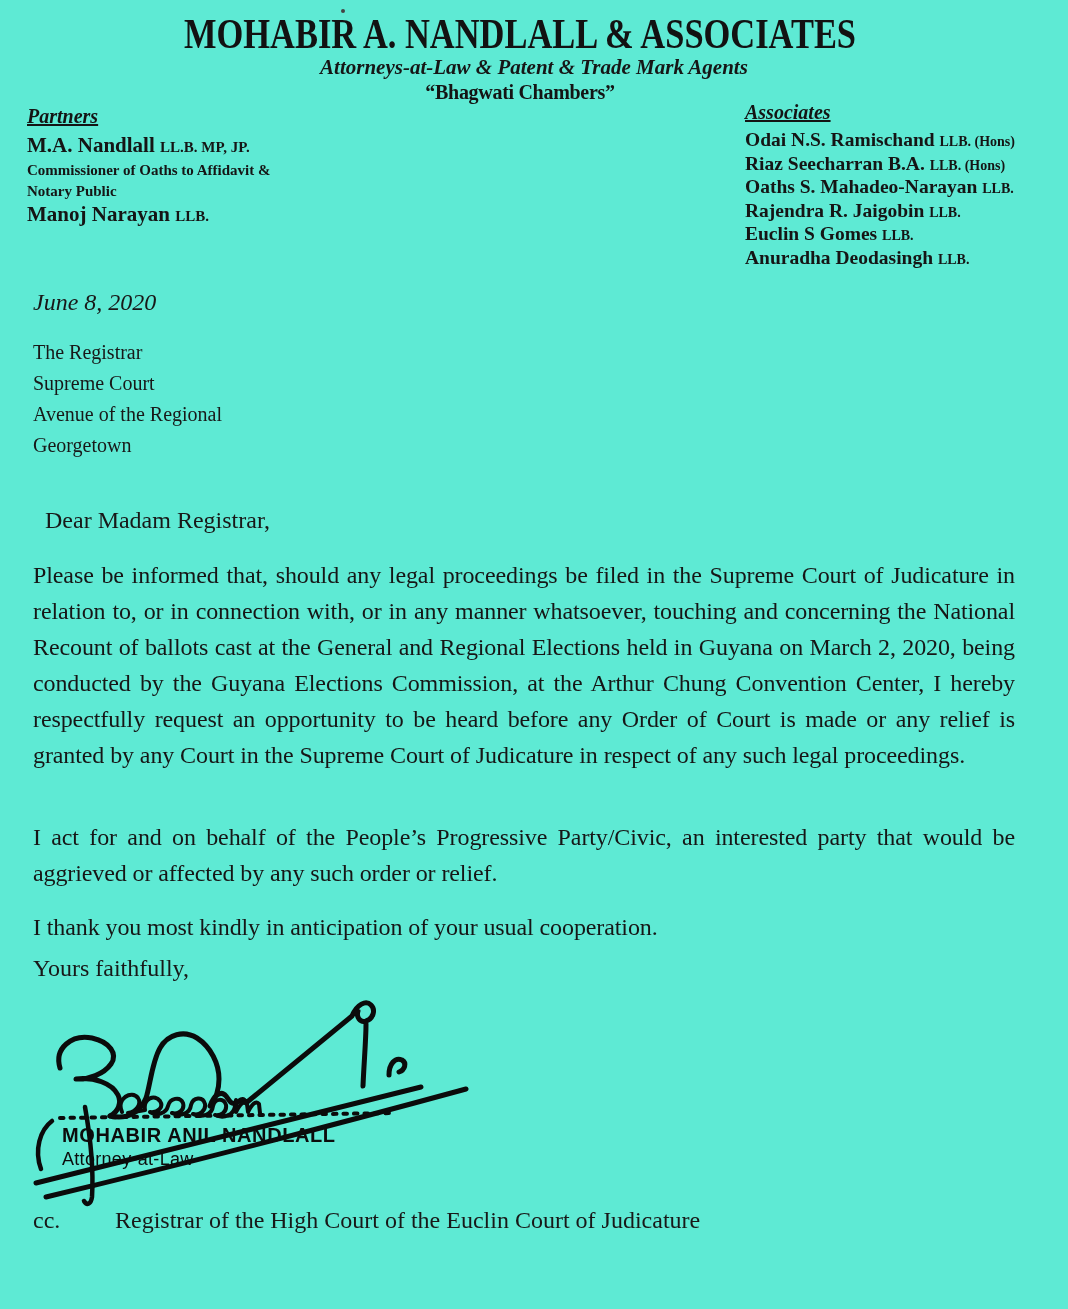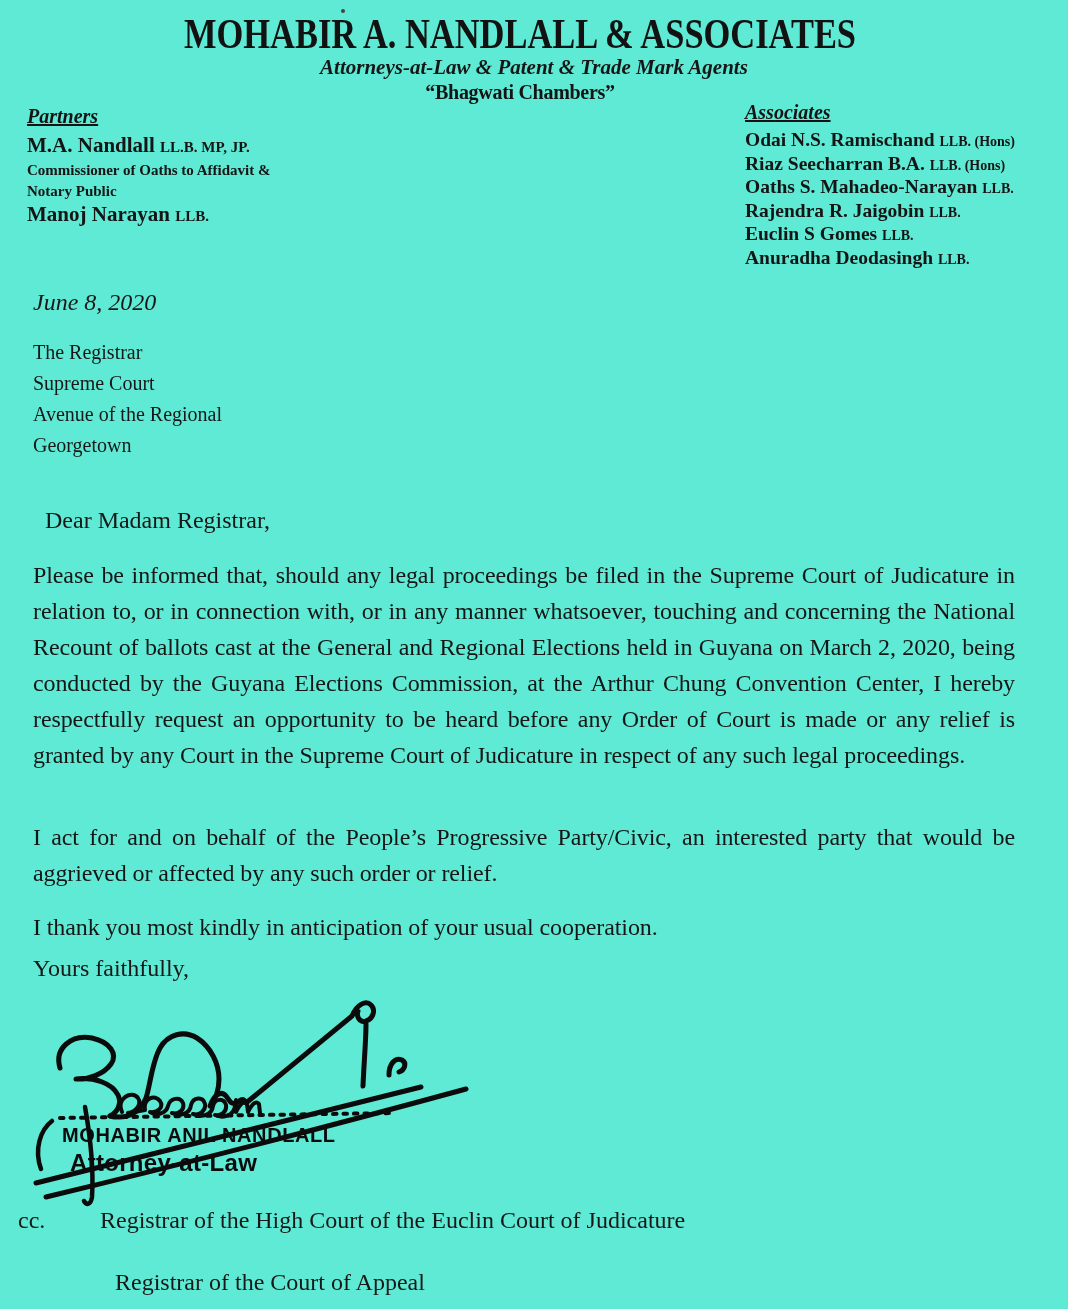--- a/index.html
+++ b/index.html
@@ -71,27 +71,26 @@
   .signature-svg{position:absolute;left:28px;top:985px;}
   .sig-name{
     position:absolute;left:62px;top:1124px;
     font-family:"Liberation Sans","DejaVu Sans",sans-serif;
     font-size:20px;font-weight:700;letter-spacing:0.6px;color:#0c0c0c;
     white-space:nowrap;
   }
   .sig-title{
     position:absolute;left:62px;top:1149px;
     font-family:"Liberation Sans","DejaVu Sans",sans-serif;
-    font-size:24px;font-weight:700;letter-spacing:0.3px;color:#0c0c0c;
-    white-space:nowrap;
-    margin-left:8px;
-  }
-
-  
-  .cc-row{position:absolute;left:18px;top:1207px;font-size:24px;display:flex;align-items:center;}
+    font-size:18px;font-weight:400;letter-spacing:0.3px;color:#0c0c0c;
+    white-space:nowrap;
+  }
+
+  
+  .cc-row{position:absolute;left:33px;top:1207px;font-size:24px;display:flex;align-items:center;}
   .cc-label{width:82px;flex:0 0 82px;}
   .cc-line2{position:absolute;left:115px;top:1269px;font-size:24px;}
 </style>
 </head>
 <body>
 
 <div class="page">
 
   <div class="artifact-dot"></div>
 
@@ -199,15 +198,14 @@
          L 248 1112 C 252 1104, 256 1100, 259 1104 L 260 1113"></path>
   </svg>
 
   <div class="sig-name">MOHABIR ANIL NANDLALL</div>
   <div class="sig-title">Attorney-at-Law</div>
 
   <div class="cc-row">
     <span class="cc-label">cc.</span>
     <span>Registrar of the High Court of the Euclin Court of Judicature</span>
   </div>
-  <div class="cc-line2">Registrar of the Court of Appeal</div>
 
 </div>
 
 </body></html>

